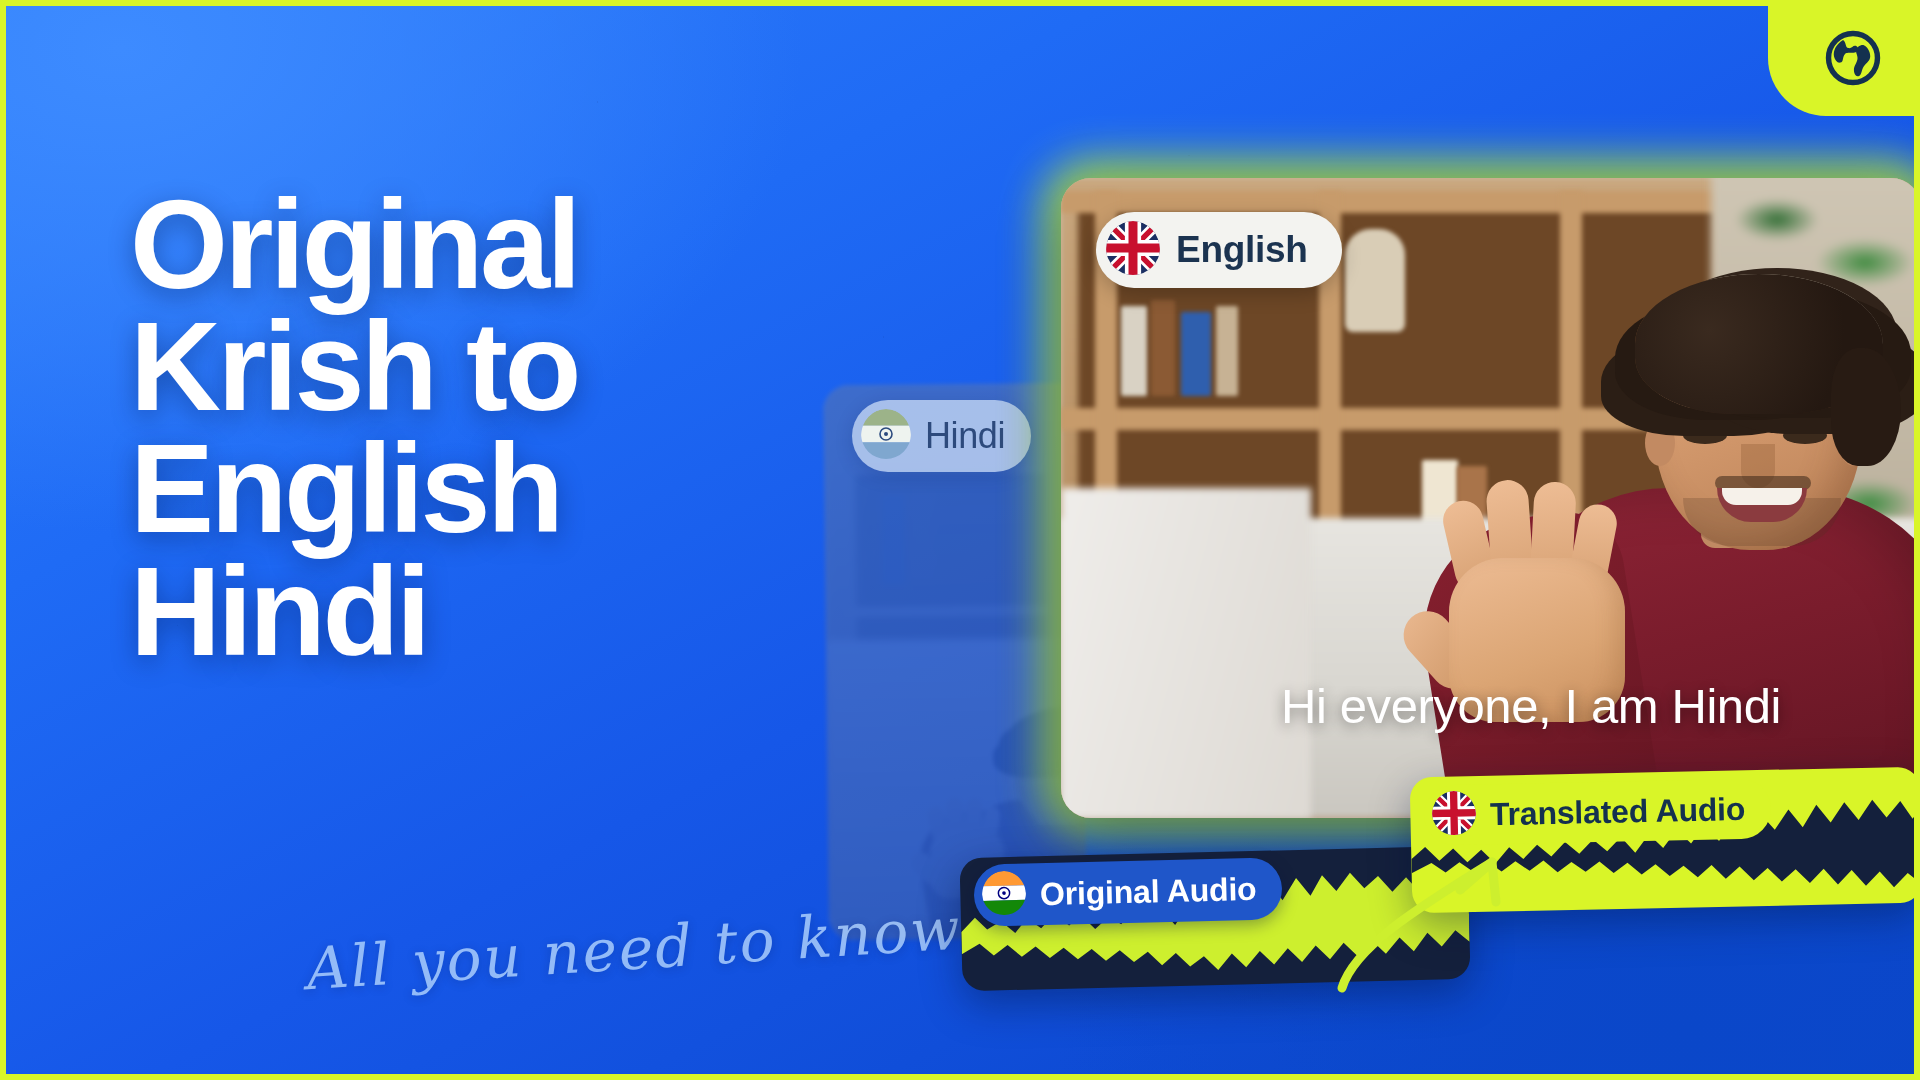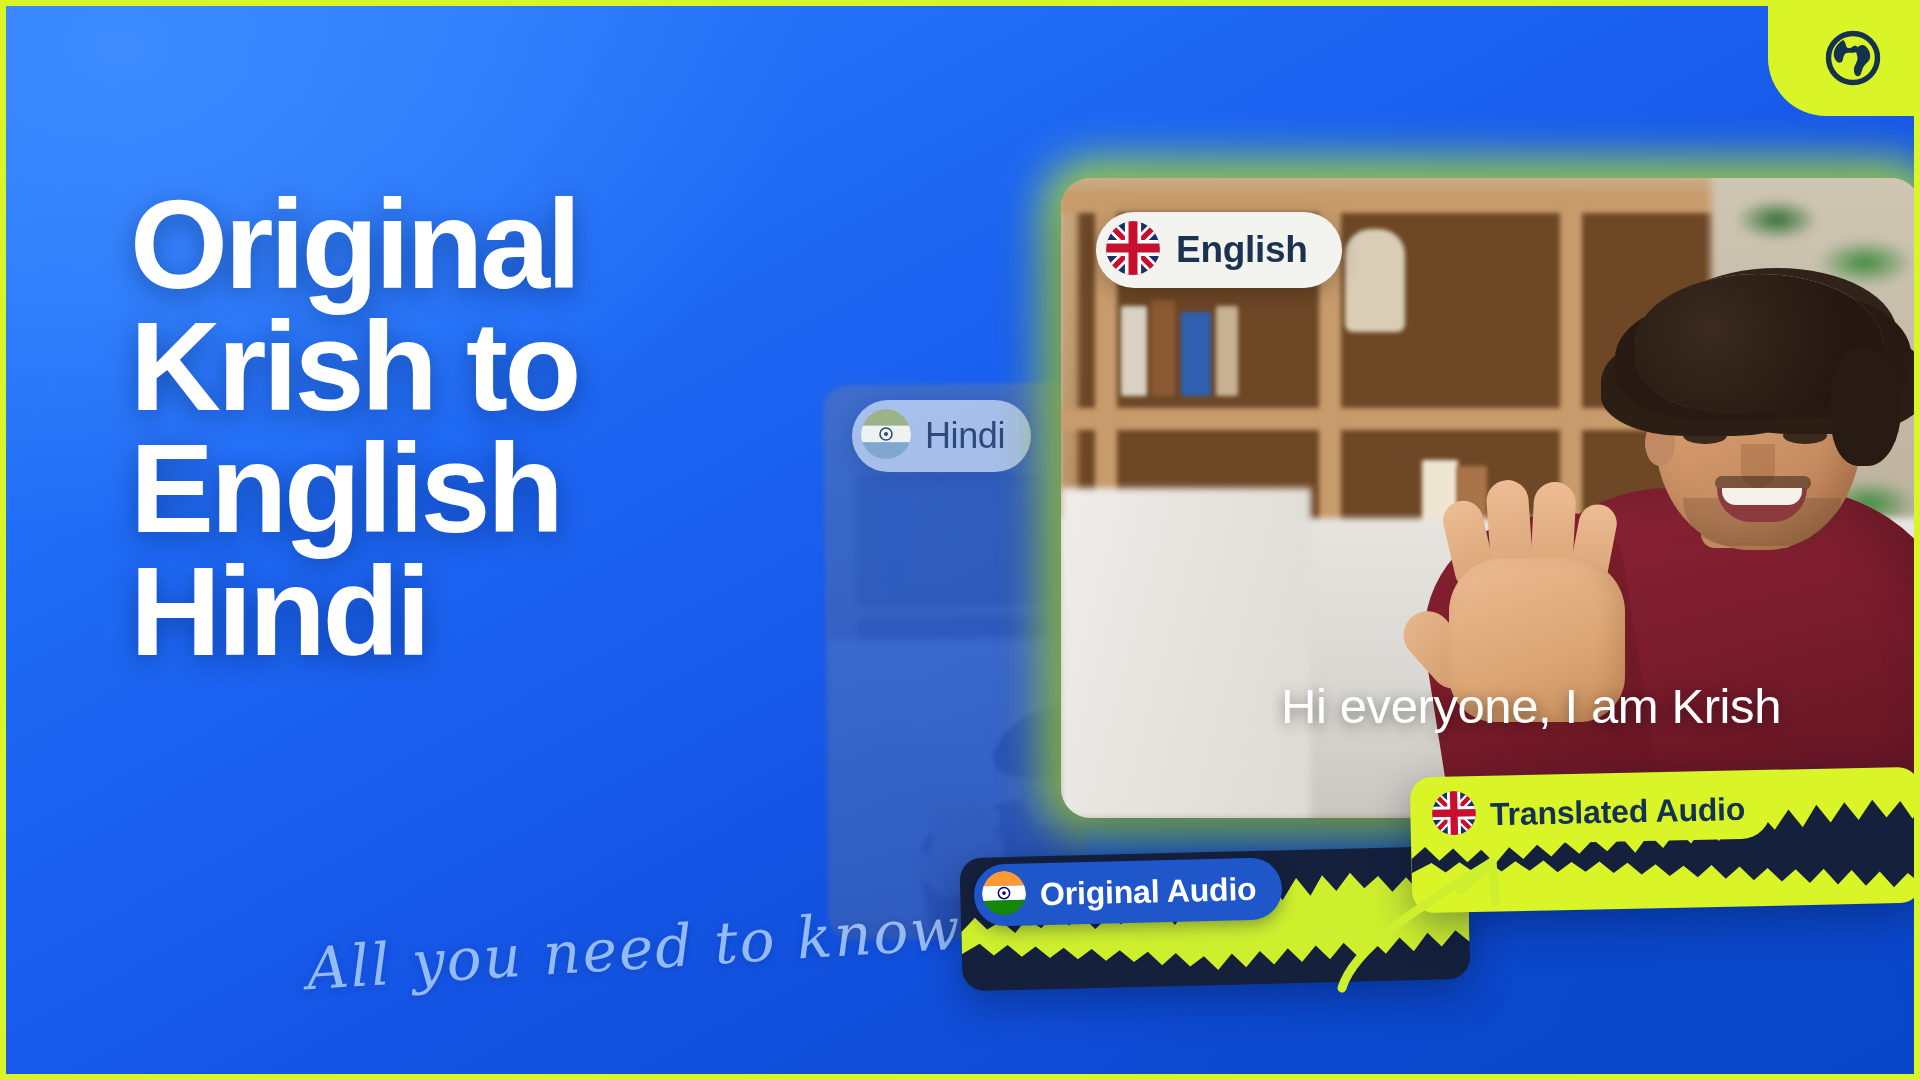--- a/index.html
+++ b/index.html
@@ -368,21 +368,21 @@
             <path d="M0,0 L60,60 M60,0 L0,60" stroke="#fff" stroke-width="12"></path>
             <path d="M0,0 L60,60 M60,0 L0,60" stroke="#c8102e" stroke-width="6"></path>
             <path d="M30,0 V60 M0,30 H60" stroke="#fff" stroke-width="18"></path>
             <path d="M30,0 V60 M0,30 H60" stroke="#c8102e" stroke-width="10"></path>
           </g>
         </svg>
       </span>
       <span class="label">English</span>
     </div>
 
-    <div class="subtitle">Hi everyone, I am Krish</div>
+    <div class="subtitle">Hi everyone, I am Hindi</div>
 
     <div class="orig-card">
       <svg class="wave" viewBox="0 0 508 133" preserveAspectRatio="none">
         <path fill="#cdef2e" d="M0,74 L14,60 L26,72 L40,64 L54,76 L66,62 L80,72 L94,58 L108,70 L120,60
           L134,74 L148,62 L160,70 L174,56 L188,68 L202,58 L214,72 L228,52 L242,66 L254,44
           L268,62 L282,36 L296,54 L308,30 L322,50 L336,28 L350,46 L362,26 L376,42 L390,24
           L404,40 L418,28 L432,44 L446,30 L460,46 L474,34 L488,50 L500,38 L508,48
           L508,96 L494,84 L480,100 L466,86 L452,104 L438,90 L424,106 L410,92 L396,108
           L382,94 L368,110 L354,96 L340,112 L326,98 L312,114 L298,100 L284,116 L270,102
           L256,118 L242,104 L228,114 L214,100 L200,112 L186,98 L172,108 L158,96 L144,106

